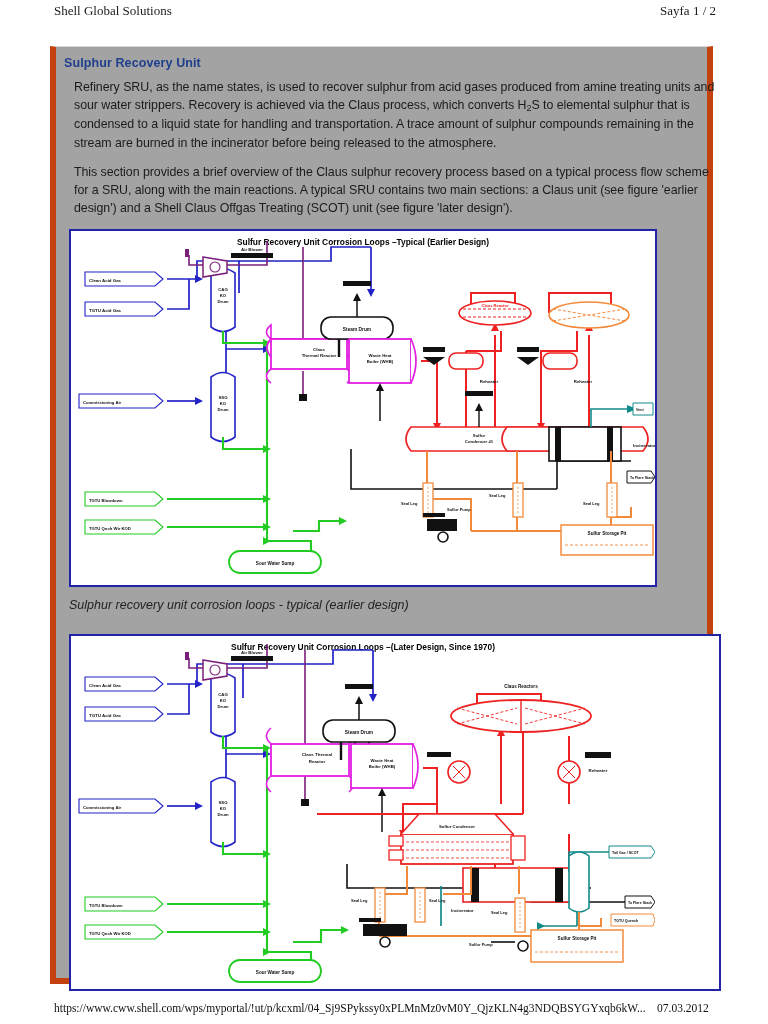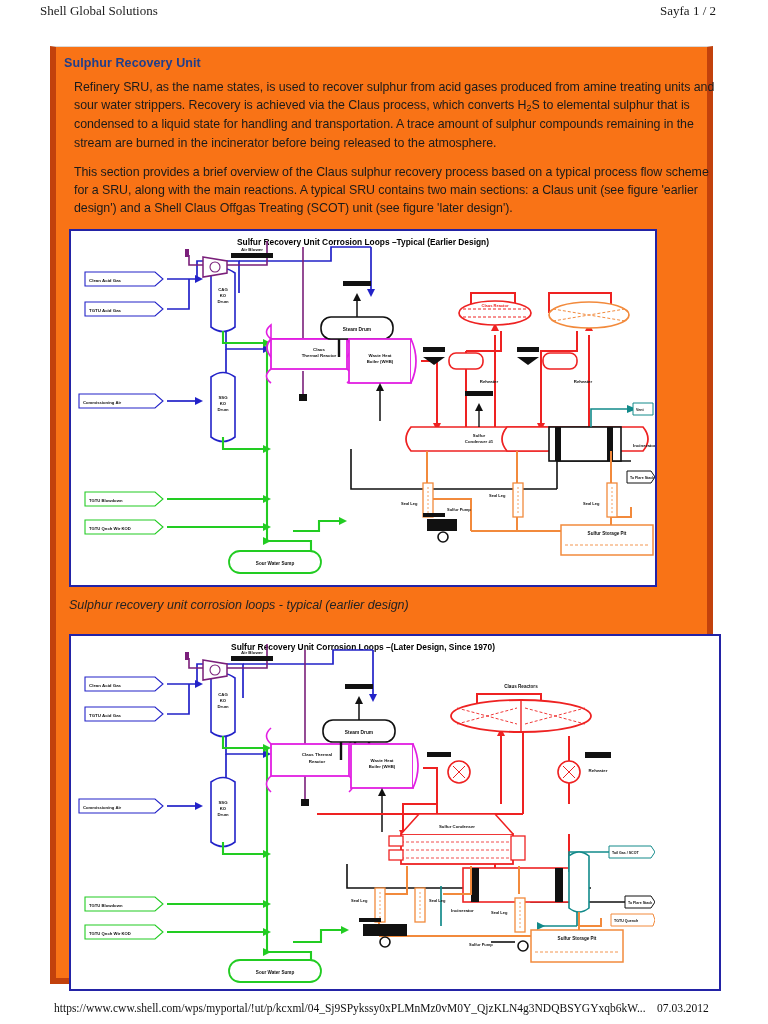--- a/index.html
+++ b/index.html
@@ -1,26 +1,26 @@
 <!DOCTYPE html>
 <html><head>
 <meta charset="utf-8">
 <style>
   html,body{margin:0;padding:0;background:#ffffff;}
   body{width:768px;height:1024px;font-family:"Liberation Serif",serif;overflow:hidden;}
   .page{position:relative;width:768px;height:1024px;background:#fff;}
 
   
   .runhead{position:absolute;top:3px;left:0;width:768px;height:18px;}
-  .runhead .lt{position:absolute;left:40px;top:0;font:13px "Liberation Serif",serif;color:#1a1a1a;}
+  .runhead .lt{position:absolute;left:54px;top:0;font:13px "Liberation Serif",serif;color:#1a1a1a;}
   .runhead .rt{position:absolute;right:52px;top:0;font:13px "Liberation Serif",serif;color:#1a1a1a;text-align:right;}
 
   
   .content{position:absolute;left:50px;top:46px;width:663px;height:938px;
-           border:6px solid #c2410c;border-top:1px solid #d9d9d9;background:#f97316;box-sizing:border-box;}
+           border:6px solid #c2410c;border-top:1px solid #d9d9d9;background:#a3a3a3;box-sizing:border-box;}
   .inner{position:relative;padding:6px 10px 0 6px;}
 
   h1.sectitle{font:bold 12.5px "Liberation Sans",sans-serif;color:#1f3e8c;margin:3px 0 8px 2px;letter-spacing:.1px;}
 
   p.body{font:12.4px/1.47 "Liberation Sans",sans-serif;color:#1b1b1b;margin:0 0 11px 12px;
          width:644px;letter-spacing:-.05px;}
   p.body sub{font-size:9px;vertical-align:-2px;}
 
   
   .figwrap{margin:2px 0 0 2px;}

